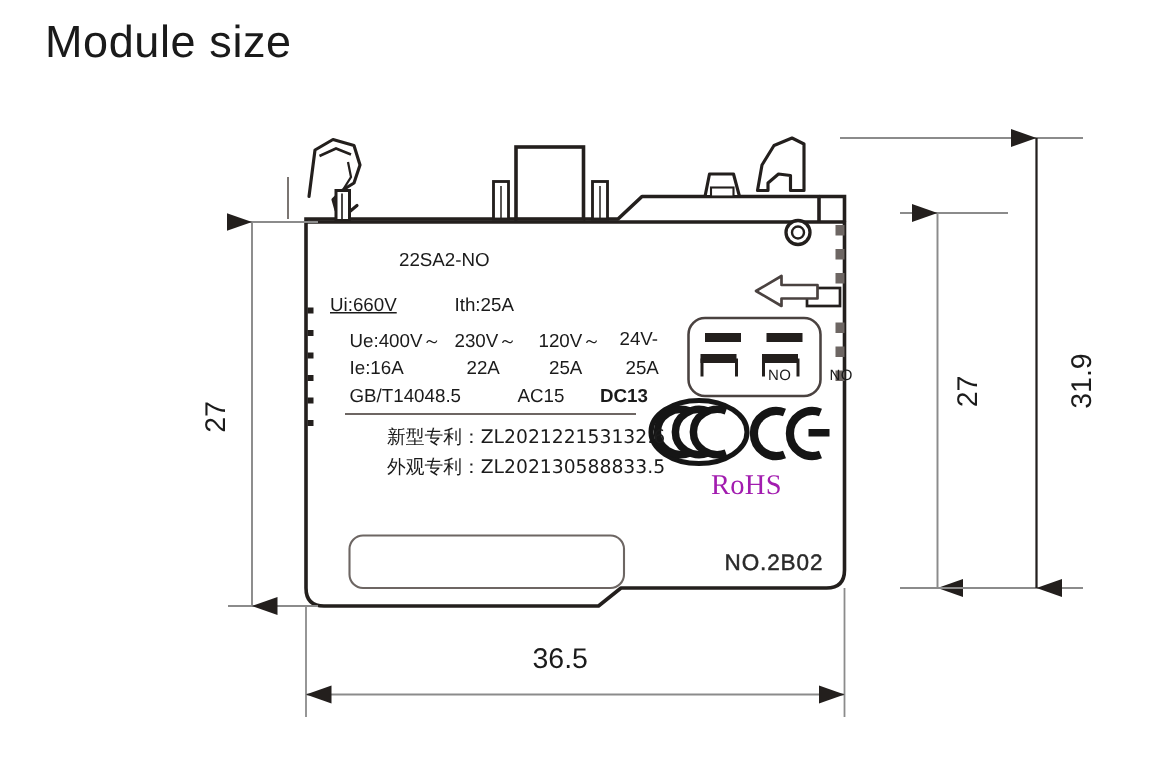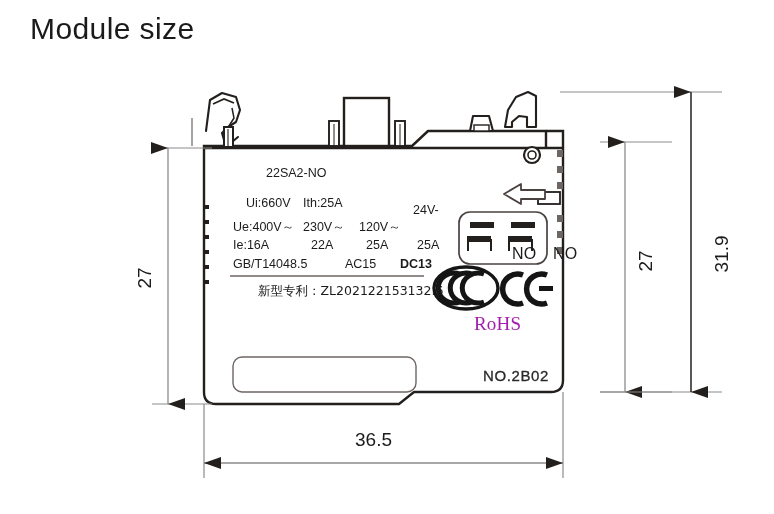--- a/index.html
+++ b/index.html
@@ -16,21 +16,21 @@
   }
   svg#dwg{position:absolute;left:0;top:0;width:774px;height:514px;}
   .lbl{
     position:absolute;font-family:"Liberation Sans", sans-serif;
     color:#1b1b1b;white-space:nowrap;
   }
   .spec{font-size:12.5px;}
   .cn{font-size:12.5px;font-family:"DejaVu Sans", sans-serif;margin-left:25px;}
   .dim{font-size:19px;color:#1b1b1b;}
   .dim-v{transform-origin:center center;transform:rotate(-90deg);}
-  .nolabel{font-size:16px;letter-spacing:.3px;padding-left:45px;}
+  .nolabel{font-size:10px;letter-spacing:.3px;padding-left:45px;}
   .rohs{
     font-family:"Liberation Serif", serif;font-size:19px;color:#a21caf;
     letter-spacing:.2px;
   }
   .partno{
     font-size:15px;letter-spacing:.6px;color:#2a2a2a;
     -webkit-text-stroke:0.3px #2a2a2a;
   }
   .modelno{font-size:12.5px;margin-left:30px;}
 </style>
@@ -200,38 +200,39 @@
     <g>
       <line x1="204" y1="404" x2="204" y2="478" stroke="#8b8b8b" stroke-width="1.2"></line>
       <line x1="563" y1="392" x2="563" y2="478" stroke="#8b8b8b" stroke-width="1.2"></line>
       <line x1="204" y1="463" x2="563" y2="463" stroke="#8b8b8b" stroke-width="1.4" marker-start="url(#arwLeft)" marker-end="url(#arwRight)"></line>
     </g>
 
   </svg>
 
   <div class="lbl modelno" style="left:236px;top:166px;">22SA2-NO</div>
 
-  <div class="lbl spec" style="left:246px;top:196px;">Ui:660V</div>
+  <div class="lbl spec" style="left:220px;top:196px;text-decoration:underline;">Ui:660V</div>
   <div class="lbl spec" style="left:303px;top:196px;">Ith:25A</div>
 
   <div class="lbl spec" style="left:233px;top:219px;">Ue:400V～</div>
   <div class="lbl spec" style="left:303px;top:219px;">230V～</div>
   <div class="lbl spec" style="left:359px;top:219px;">120V～</div>
-  <div class="lbl spec" style="left:413px;top:203px;">24V-</div>
+  <div class="lbl spec" style="left:413px;top:219px;">24V-</div>
 
   <div class="lbl spec" style="left:233px;top:238px;">Ie:16A</div>
   <div class="lbl spec" style="left:311px;top:238px;">22A</div>
   <div class="lbl spec" style="left:366px;top:238px;">25A</div>
   <div class="lbl spec" style="left:417px;top:238px;">25A</div>
 
   <div class="lbl spec" style="left:233px;top:257px;">GB/T14048.5</div>
   <div class="lbl spec" style="left:345px;top:257px;">AC15</div>
   <div class="lbl spec" style="left:400px;top:257px;font-weight:bold;">DC13</div>
 
   <div class="lbl cn" style="left:233px;top:283px;">新型专利：ZL202122153132.6</div>
+  <div class="lbl cn" style="left:233px;top:303px;">外观专利：ZL202130588833.5</div>
 
   <div class="lbl rohs" style="left:474px;top:313px;">RoHS</div>
 
   <div class="lbl partno" style="left:483px;top:367px;">NO.2B02</div>
 
   <div class="lbl nolabel" style="left:467px;top:245px;">NO</div>
   <div class="lbl nolabel" style="left:508px;top:245px;">NO</div>
 
   <div class="lbl dim dim-v" style="left:128px;top:267px;width:34px;text-align:center;">27</div>
   <div class="lbl dim dim-v" style="left:629px;top:250px;width:34px;text-align:center;">27</div>

